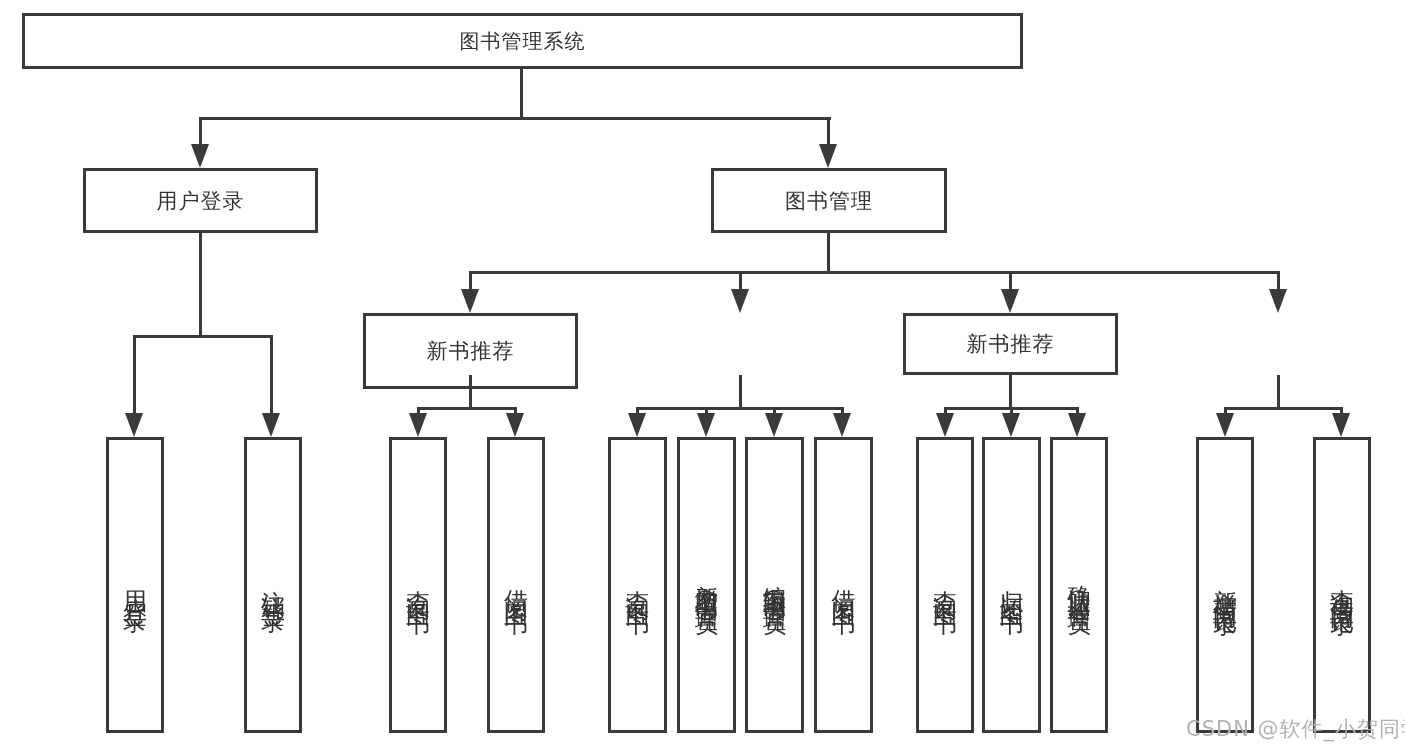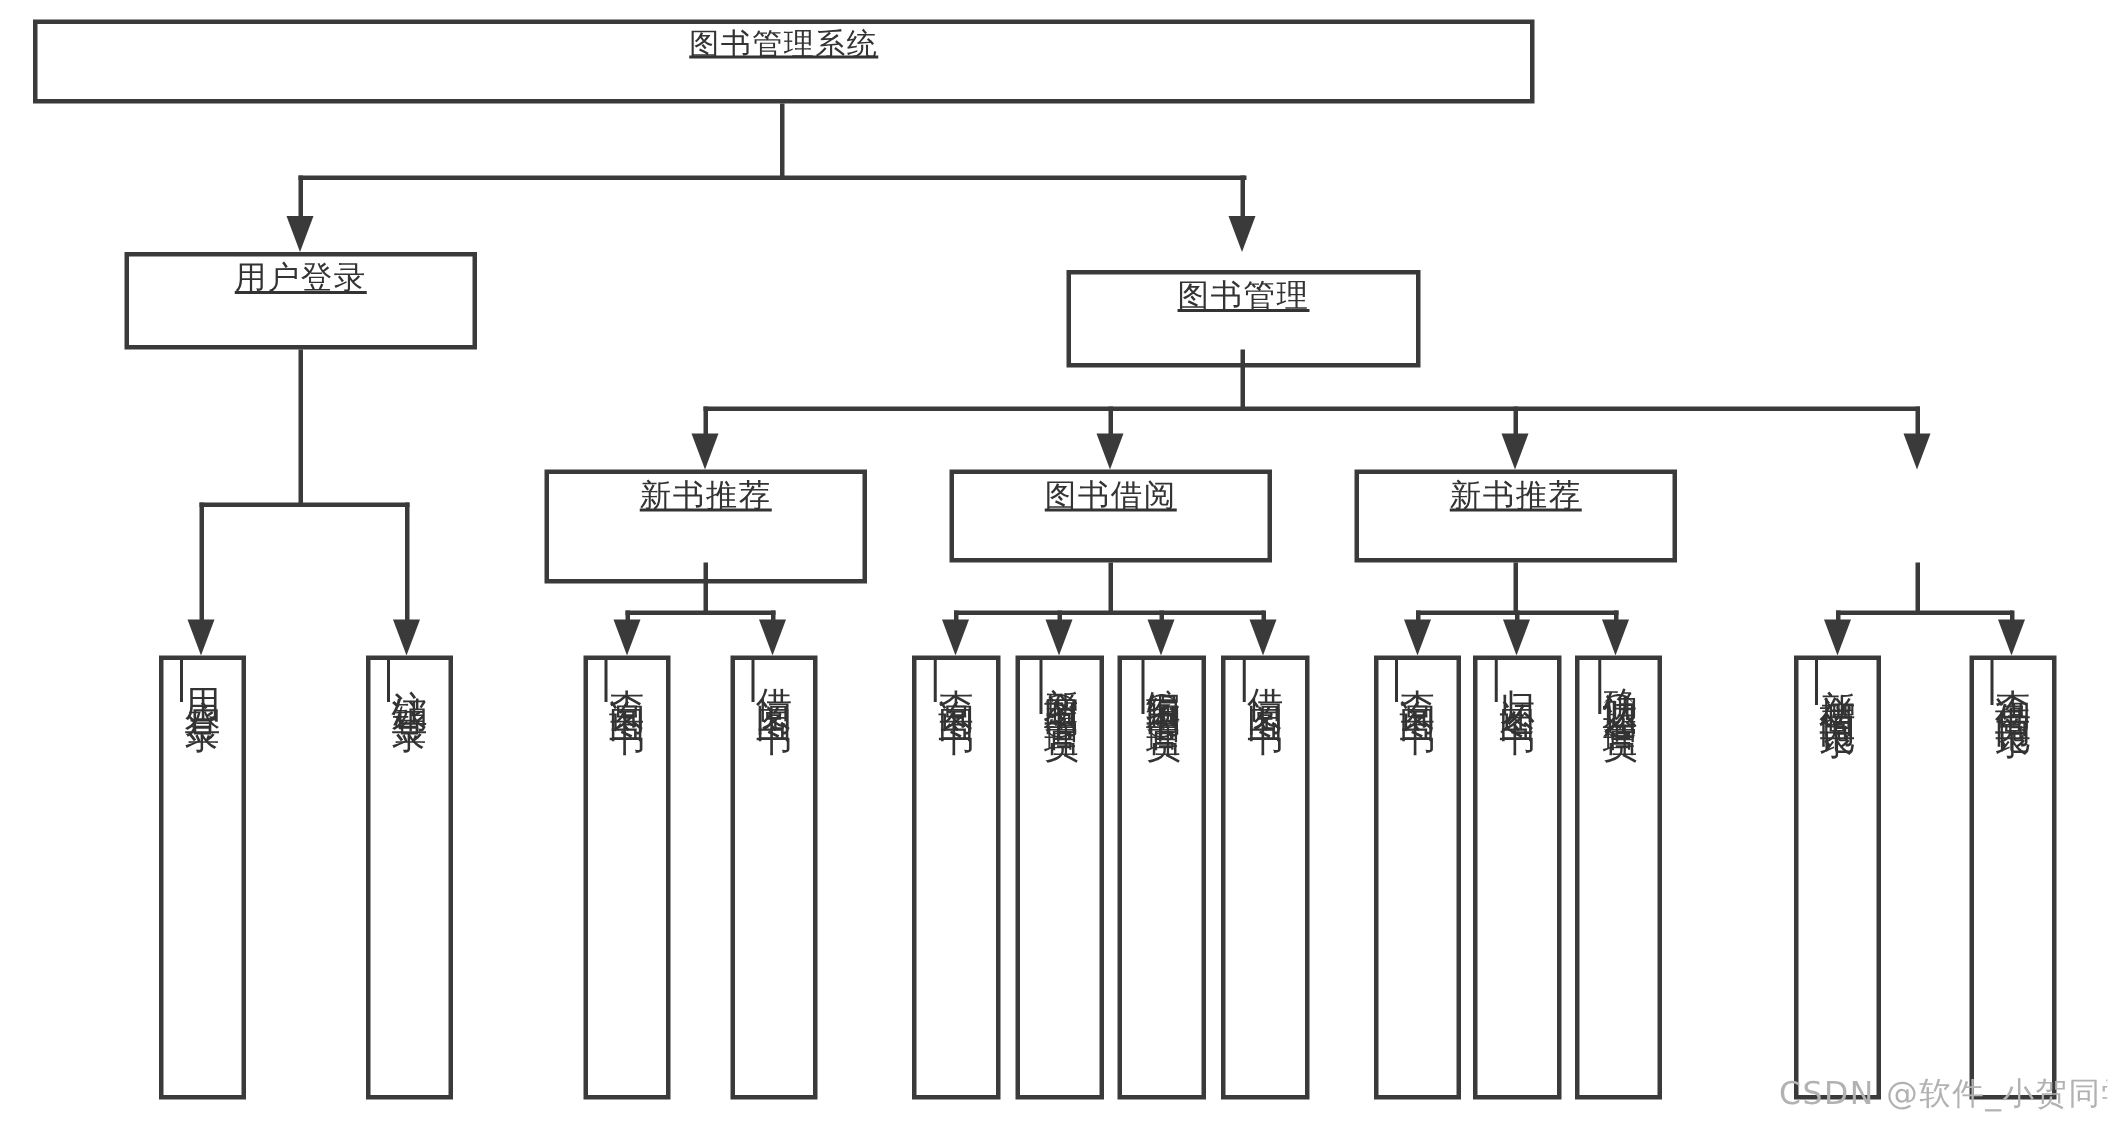--- a/index.html
+++ b/index.html
@@ -14,23 +14,22 @@
   .canvas{
     position:relative;
     width:1405px;height:747px;
     background:var(--background);
     overflow:hidden;
   }
   .box{
     position:absolute;
     border:3px solid var(--line);
     background:var(--background);
-    display:flex;justify-content:center;
+    display:flex;align-items:center;justify-content:center;
     color:var(--text);
-    text-decoration:underline;
   }
   .box.h{font-size:21px;letter-spacing:1px;}
   .box.root{font-size:20px;}
   .box.v span{
     writing-mode:vertical-rl;
     font-size:24px;
     color:var(--text);
     line-height:1;
   }
   .box.v.len4 span{letter-spacing:7px;}
@@ -67,21 +66,21 @@
   <div class="vline" style="left:520px;top:69px;height:50px"></div>
   <div class="hline" style="left:199px;top:117px;width:632px"></div>
   <div class="vline" style="left:199px;top:117px;height:35px"></div>
   <div class="arrow" style="left:191px;top:144px"></div>
   <div class="vline" style="left:827px;top:117px;height:35px"></div>
   <div class="arrow" style="left:819px;top:144px"></div>
 
   <div class="box h" style="left:83px;top:168px;width:235px;height:65px">
     <span>用户登录</span>
   </div>
-  <div class="box h" style="left:711px;top:180px;width:236px;height:65px">
+  <div class="box h" style="left:711px;top:168px;width:236px;height:65px">
     <span>图书管理</span>
   </div>
 
   <div class="vline" style="left:199px;top:233px;height:104px"></div>
   <div class="hline" style="left:133px;top:335px;width:140px"></div>
   <div class="vline" style="left:133px;top:335px;height:82px"></div>
   <div class="arrow" style="left:125px;top:413px"></div>
   <div class="vline" style="left:270px;top:335px;height:82px"></div>
   <div class="arrow" style="left:262px;top:413px"></div>
 
@@ -91,23 +90,20 @@
   <div class="arrow" style="left:461px;top:289px"></div>
   <div class="vline" style="left:739px;top:271px;height:22px"></div>
   <div class="arrow" style="left:731px;top:289px"></div>
   <div class="vline" style="left:1009px;top:271px;height:22px"></div>
   <div class="arrow" style="left:1001px;top:289px"></div>
   <div class="vline" style="left:1277px;top:271px;height:22px"></div>
   <div class="arrow" style="left:1269px;top:289px"></div>
 
   <div class="box h" style="left:363px;top:313px;width:215px;height:76px">
     <span>新书推荐</span>
-  </div>
-  <div class="box h" style="left:633px;top:313px;width:215px;height:62px">
-    <span>图书借阅</span>
   </div>
   <div class="box h" style="left:903px;top:313px;width:215px;height:62px">
     <span>新书推荐</span>
   </div>
 
   <div class="vline" style="left:469px;top:375px;height:34px"></div>
   <div class="hline" style="left:417px;top:407px;width:100px"></div>
   <div class="vline" style="left:417px;top:407px;height:10px"></div>
   <div class="arrow" style="left:409px;top:413px"></div>
   <div class="vline" style="left:514px;top:407px;height:10px"></div>

